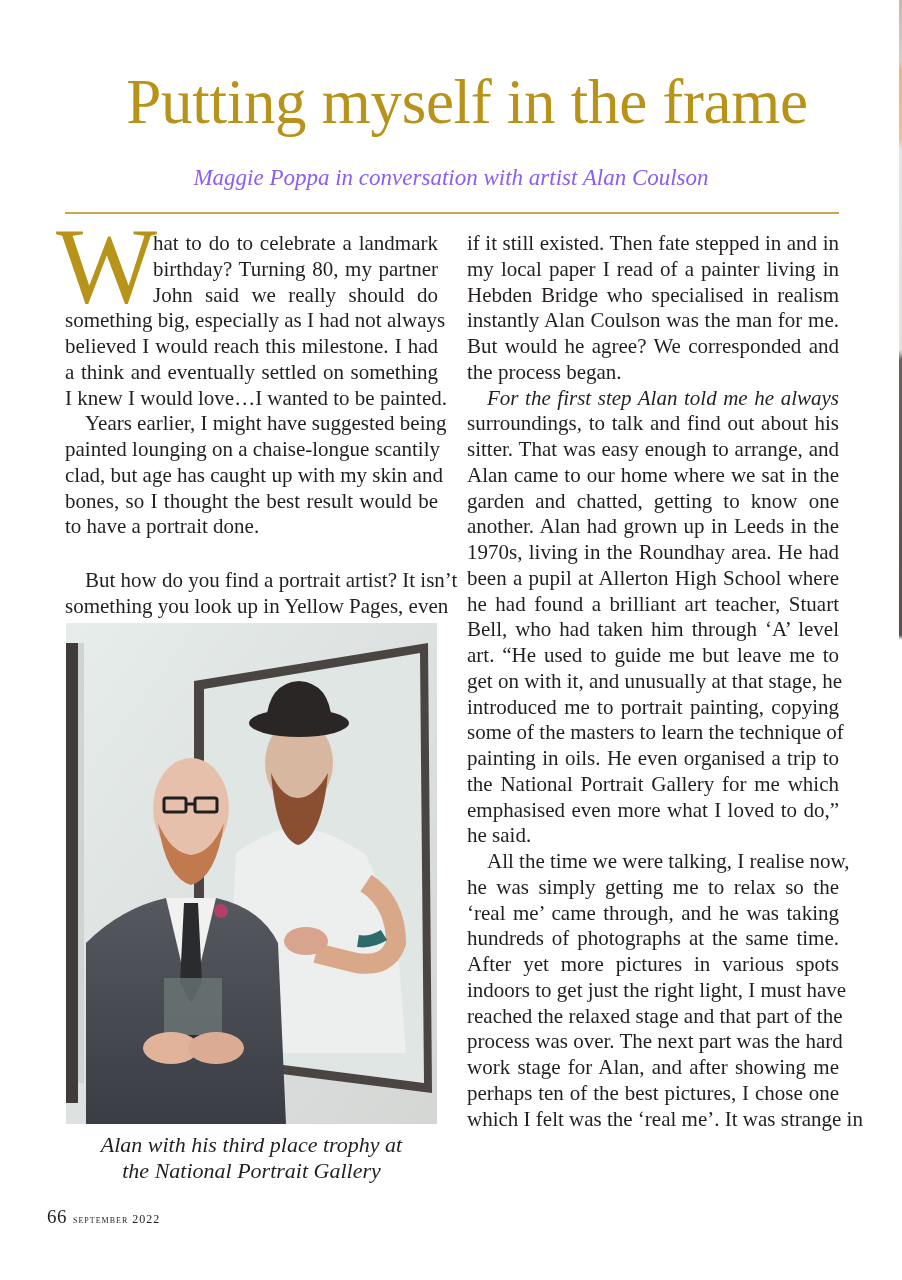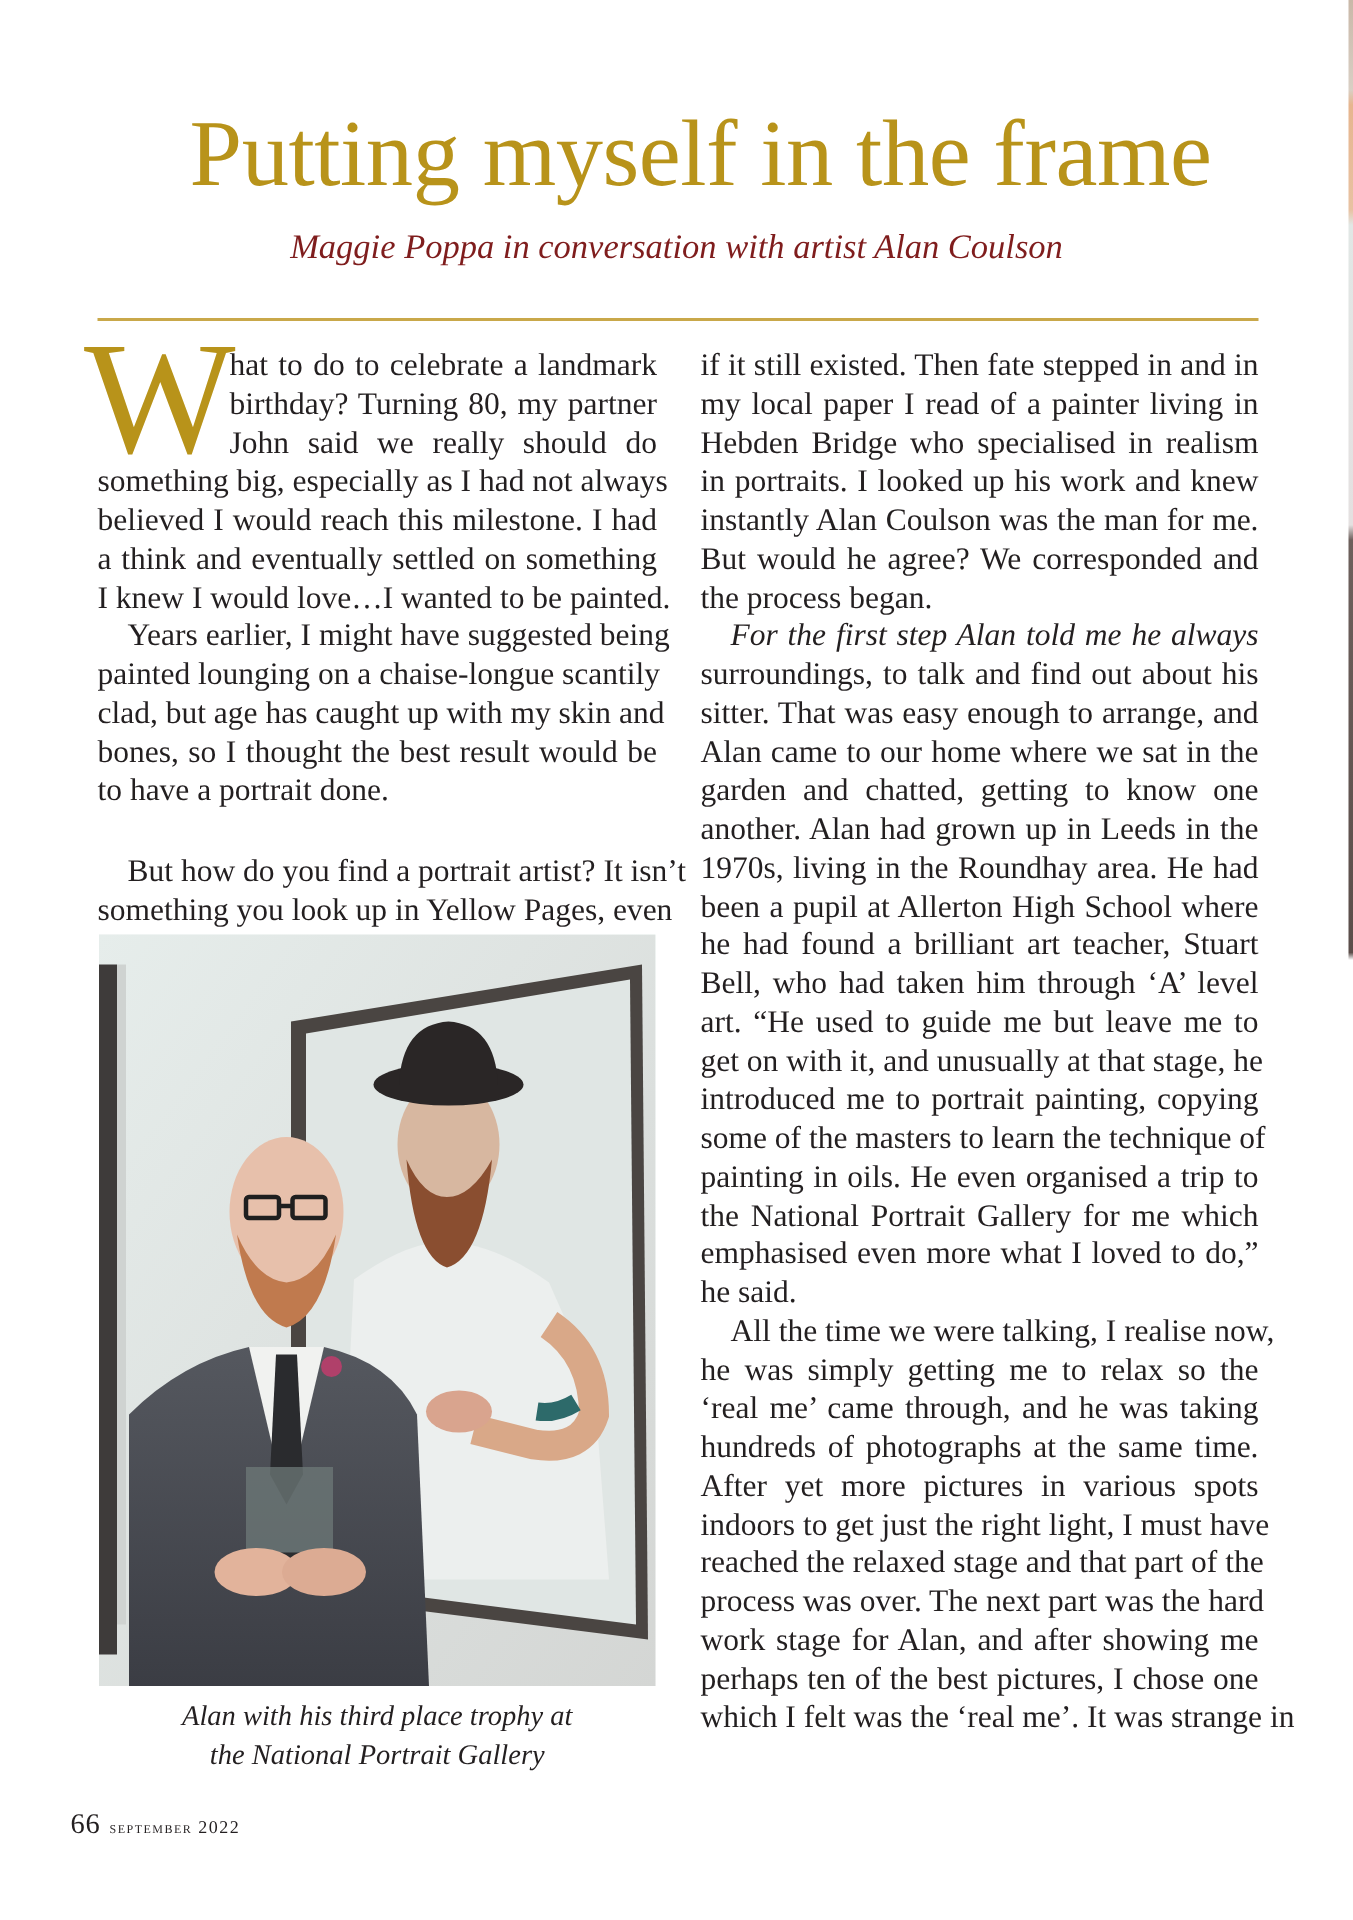--- a/index.html
+++ b/index.html
@@ -4,35 +4,35 @@
 <style>
   html, body { margin:0; padding:0; }
   body {
     width:902px; height:1280px; background:#ffffff; position:relative; overflow:hidden;
     font-family:"Liberation Serif","DejaVu Serif",serif; color:#231f20;
   }
   .edge-strip { position:absolute; left:899px; top:0; width:3px; height:640px;
     background:linear-gradient(to bottom,#c9b8a8 0,#d9cfc4 60px,#e6b58e 70px,#e8c2a2 140px,#e1e7e5 150px,#e4e0e0 350px,#6d605c 360px,#5b4e4a 635px,#ffffff 640px); }
   .title { position:absolute; left:16px; width:902px; top:64px; text-align:center;
     font-size:63px; line-height:76px; color:#b8931a; letter-spacing:-0.3px; }
-  .subtitle { position:absolute; left:0; width:902px; top:150px; text-align:center;
-    font-size:23px; line-height:30px; font-style:italic; color:#7f1d1d; }
+  .subtitle { position:absolute; left:0; width:902px; top:163px; text-align:center;
+    font-size:23px; line-height:30px; font-style:italic; color:#8b5cf6; }
   .rule { position:absolute; left:65px; top:212px; width:774px; height:2px; background:#c9a84a; }
   .col { position:absolute; font-size:21px; line-height:25.75px; text-align:justify; }
   .line { display:block; text-align:justify; text-align-last:justify; white-space:nowrap; }
   .line.last { text-align-last:left; }
   .col-left { left:65px; top:231px; width:373px; }
   .col-right { left:467px; top:231px; width:372px; }
   .dropcap { position:absolute; left:56px; top:216px; font-size:107px; line-height:100px;
     color:#b8931a; font-weight:normal; }
   .dc-line { padding-left:88px; }
   .photo { position:absolute; left:66px; top:623px; width:371px; height:501px; overflow:hidden;
     background:linear-gradient(to bottom,#e4ebe9,#dde3e1 60%,#d8dad8); }
   .caption { position:absolute; left:66px; width:371px; top:1132px; text-align:center;
-    font-style:italic; font-size:19px; line-height:26px; }
+    font-style:italic; font-size:22px; line-height:26px; }
   .folio { position:absolute; left:47px; top:1205px; font-size:19px; line-height:24px; letter-spacing:0.5px; }
   .folio .month { font-variant:small-caps; font-size:12px; letter-spacing:1px; margin-left:6px; text-transform:lowercase; }
 </style>
 </head>
 <body>
 
 <div class="edge-strip"></div>
 
 <h1 class="title" style="margin:0;font-weight:normal;">Putting myself in the frame</h1>
 <div class="subtitle">Maggie Poppa in conversation with artist Alan Coulson</div>
@@ -112,21 +112,20 @@
 
 <div class="caption">
   <div>Alan with his third place trophy at</div>
   <div>the National Portrait Gallery</div>
 </div>
 
 <div class="col col-right">
   <span class="line">if it still existed. Then fate stepped in and in</span>
   <span class="line">my local paper I read of a painter living in</span>
   <span class="line">Hebden Bridge who specialised in realism</span>
-  <span class="line">in portraits. I looked up his work and knew</span>
   <span class="line">instantly Alan Coulson was the man for me.</span>
   <span class="line">But would he agree? We corresponded and</span>
   <span class="line last">the process began.</span>
   <span class="line" style="padding-left:20px;font-style:italic;">For the first step Alan told me he always</span>
   <span class="line">surroundings, to talk and find out about his</span>
   <span class="line">sitter. That was easy enough to arrange, and</span>
   <span class="line">Alan came to our home where we sat in the</span>
   <span class="line">garden and chatted, getting to know one</span>
   <span class="line">another. Alan had grown up in Leeds in the</span>
   <span class="line">1970s, living in the Roundhay area. He had</span>

